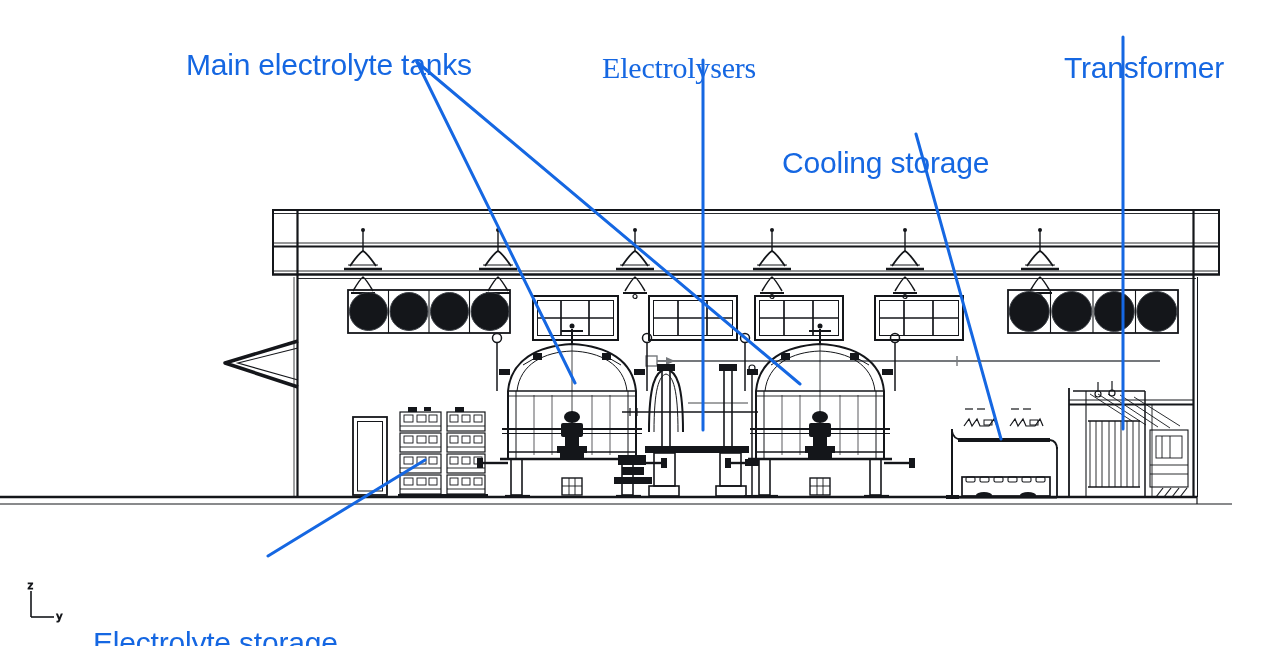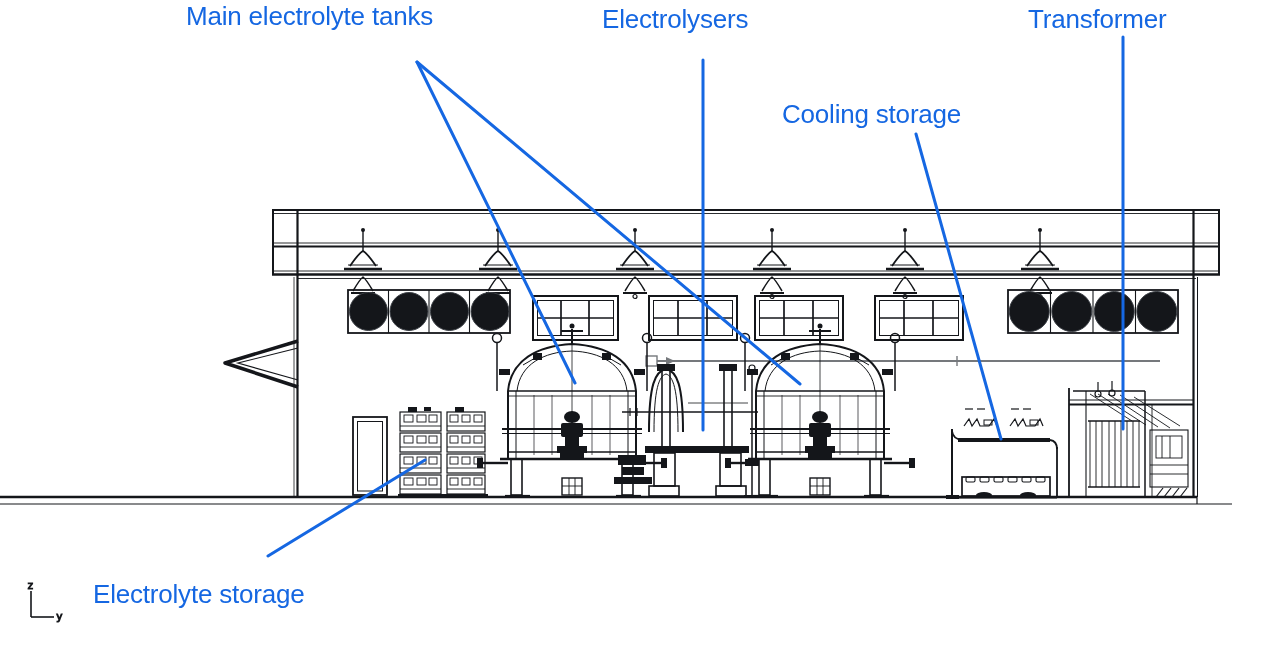--- a/index.html
+++ b/index.html
@@ -22,22 +22,22 @@
   #cad .grayf{fill:var(--gray);stroke:none;}
   #cad .cstroke{stroke:#3c4046;}
   .w07{stroke-width:.7px}.w08{stroke-width:.8px}.w09{stroke-width:.9px}
   .w1{stroke-width:1px}.w11{stroke-width:1.1px}.w12{stroke-width:1.2px}
   .w14{stroke-width:1.4px}.w15{stroke-width:1.5px}.w16{stroke-width:1.6px}
   .w17{stroke-width:1.7px}.w18{stroke-width:1.8px}.w2{stroke-width:2px}
   .w22{stroke-width:2.2px}.w24{stroke-width:2.4px}.w26{stroke-width:2.6px}
   .w35{stroke-width:3.5px}.w4{stroke-width:4px}
   
   .cad-label{
-    position:absolute;color:var(--blue);font-size:26px;font-weight:500;
-    letter-spacing:-0.2px;white-space:nowrap;line-height:1.15;
+    position:absolute;color:var(--blue);font-size:30px;font-weight:500;
+    letter-spacing:-0.2px;white-space:nowrap;line-height:1.15;margin-top:46px;
   }
   #leader-svg line{stroke:var(--blue);stroke-width:3px;stroke-linecap:round;fill:none;}
   
   .axis-text{font-family:"DejaVu Sans Mono","Liberation Mono",monospace;
     font-size:11px;fill:var(--axis);stroke:none;}
 </style>
 </head>
 <body>
 
 <div class="stage">
@@ -401,19 +401,19 @@
       <line x1="417" y1="62" x2="575" y2="383"></line>
       <line x1="417" y1="62" x2="800" y2="384"></line>
       <line x1="703" y1="60" x2="703" y2="430"></line>
       <line x1="916" y1="134" x2="1001" y2="439"></line>
       <line x1="1123" y1="37" x2="1123" y2="429"></line>
       <line x1="268" y1="556" x2="425" y2="460"></line>
     </svg>
 
   <div id="labels-layer">
       <div class="cad-label" style="left: 186px; top: 2px;">Main electrolyte tanks</div>
-      <div class="cad-label" style="left: 602px; top: 5px;">Electrolysers</div>
+      <div class="cad-label" style="left: 602px; top: 5px; font-family: Liberation Serif, serif;">Electrolysers</div>
       <div class="cad-label" style="left: 782px; top: 100px;">Cooling storage</div>
-      <div class="cad-label" style="left: 1028px; top: 5px;">Transformer</div>
+      <div class="cad-label" style="left: 1064px; top: 5px;">Transformer</div>
       <div class="cad-label" style="left: 93px; top: 580px;">Electrolyte storage</div>
     </div>
 
 </div>
 
 </body></html>

